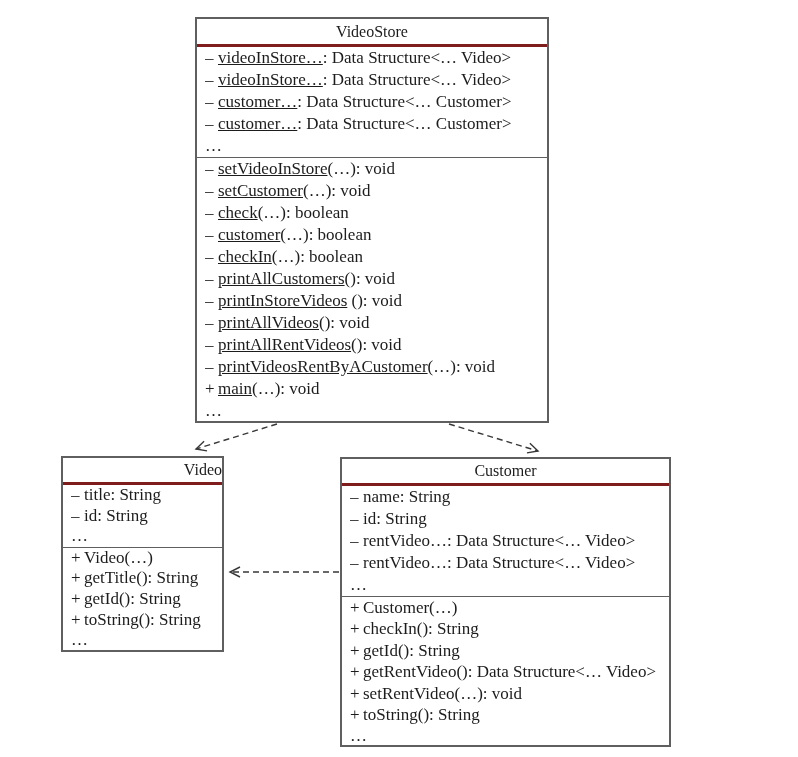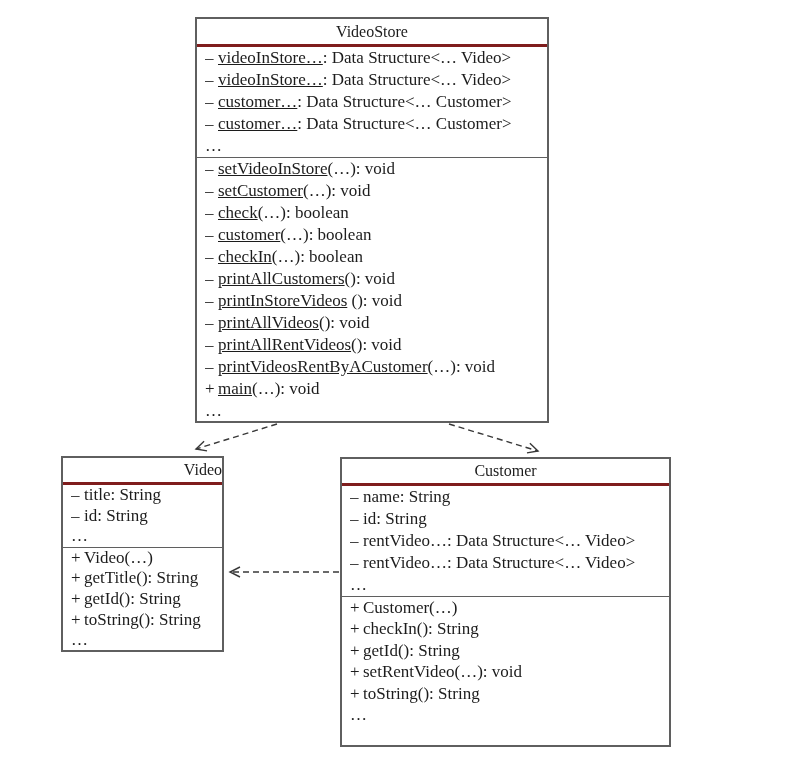--- a/index.html
+++ b/index.html
@@ -100,19 +100,20 @@
         <div class="member-row"><span class="vis">–</span><span>name: String</span></div>
         <div class="member-row"><span class="vis">–</span><span>id: String</span></div>
         <div class="member-row"><span class="vis">–</span><span>rentVideo…: Data Structure&lt;… Video&gt;</span></div>
         <div class="member-row"><span class="vis">–</span><span>rentVideo…: Data Structure&lt;… Video&gt;</span></div>
         <div class="member-row"><span>…</span></div>
       </div>
     <div class="section methods">
         <div class="member-row"><span class="vis">+</span><span>Customer(…)</span></div>
         <div class="member-row"><span class="vis">+</span><span>checkIn(): String</span></div>
         <div class="member-row"><span class="vis">+</span><span>getId(): String</span></div>
+        <div class="member-row"><span class="vis">+</span><span>getRentVideo(): Data Structure&lt;… Video&gt;</span></div>
         <div class="member-row"><span class="vis">+</span><span>setRentVideo(…): void</span></div>
         <div class="member-row"><span class="vis">+</span><span>toString(): String</span></div>
         <div class="member-row"><span>…</span></div>
       </div>
   </div>
 
 </div>
 
 </body></html>

